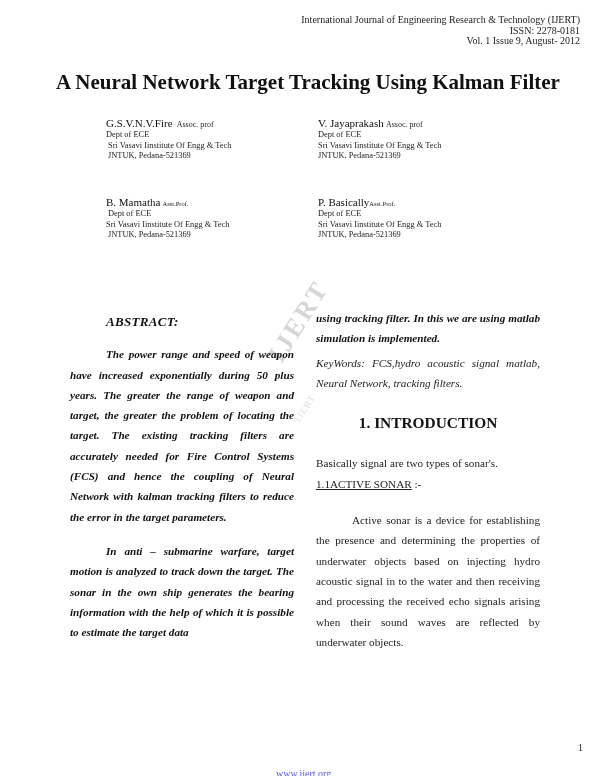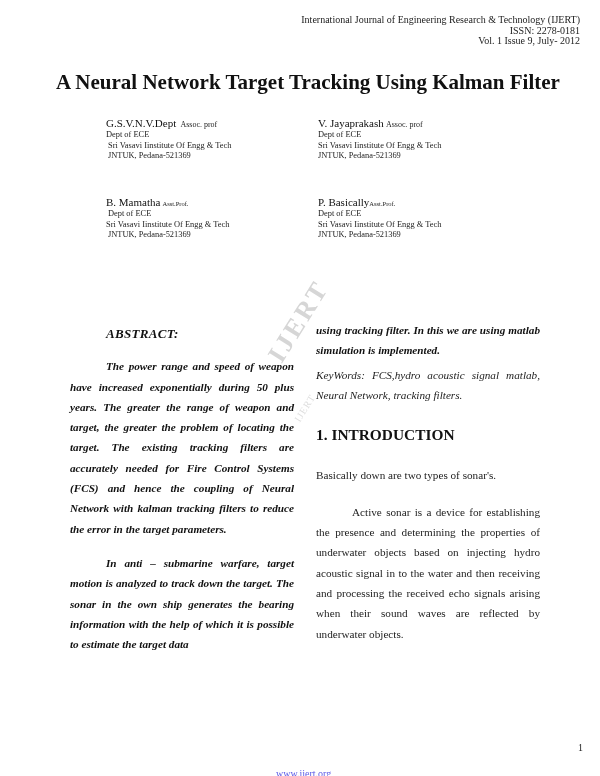--- a/index.html
+++ b/index.html
@@ -51,21 +51,21 @@
     .author .role {
       font-size: 8px;
     }
     .author .role.small {
       font-size: 6.5px;
     }
     .author .ind { padding-left: 2px; }
 
     .col {
       position: absolute;
-      top: 320px;
+      top: 308px;
       width: 224px;
       font-size: 11.2px;
       line-height: 20.3px;
       text-align: justify;
     }
     .col-left { left: 70px; }
     .col-right { left: 316px; }
 
     .abstract-head {
       font-weight: bold;
@@ -88,21 +88,21 @@
 
     .keywords {
       font-style: italic;
       margin-top: 4px;
       color: #222;
       text-align: justify;
     }
     .intro-head {
       font-weight: bold;
       font-size: 15.4px;
-      text-align: left;
+      text-align: center;
       margin: 20px 0 20px 0;
       color: #111;
     }
     .plain {
       color: #222;
       text-align: justify;
     }
     .subhead {
       text-decoration: underline;
       color: #222;
@@ -154,27 +154,27 @@
       color: #222;
     }
     .col, .paper-title, .author, .journal-header { z-index: 1; }
   </style>
 </head>
 <body>
 
 <div class="journal-header">
   <div>International Journal of Engineering Research &amp; Technology (IJERT)</div>
   <div>ISSN: 2278-0181</div>
-  <div>Vol. 1 Issue 9, July- 2012</div>
+  <div>Vol. 1 Issue 9, August- 2012</div>
 </div>
 
 <h1 class="paper-title">A Neural Network Target Tracking Using Kalman  Filter</h1>
 
 <div class="author" style="left:106px; top:117px;">
-  <div><span class="name">G.S.V.N.V.Dept</span>&nbsp;&nbsp;<span class="role">Assoc. prof</span></div>
+  <div><span class="name">G.S.V.N.V.Fire</span>&nbsp;&nbsp;<span class="role">Assoc. prof</span></div>
   <div>Dept of ECE</div>
   <div class="ind">Sri Vasavi Iinstitute Of  Engg &amp; Tech</div>
   <div class="ind">JNTUK, Pedana-521369</div>
 </div>
 
 <div class="author" style="left:318px; top:117px;">
   <div><span class="name">V. Jayaprakash</span>&nbsp;<span class="role">Assoc. prof</span></div>
   <div>Dept of  ECE</div>
   <div>Sri Vasavi Iinstitute Of  Engg &amp; Tech</div>
   <div>JNTUK, Pedana-521369</div>
@@ -200,18 +200,21 @@
 <div class="col col-left">
   <div class="abstract-head">ABSTRACT:</div>
   <p class="para bi">The power range and speed of weapon have increased exponentially during 50 plus years. The greater the range of weapon and target, the greater the problem of locating the target. The existing tracking filters are accurately needed for Fire Control Systems (FCS) and hence the coupling of Neural Network with kalman tracking filters to reduce the error in the target parameters.</p>
   <p class="para bi">In anti – submarine warfare, target motion is analyzed to track down the target. The sonar in the own ship generates the bearing information with the help of which it is possible to estimate the target data</p>
 </div>
 
 <div class="col col-right">
   <p class="bi" style="margin:0; text-align:justify; text-align-last:left;">using tracking filter. In this we are using matlab simulation is implemented.</p>
   <div class="keywords">KeyWords:  FCS,hydro  acoustic  signal matlab, Neural Network, tracking filters.</div>
   <div class="intro-head">1. INTRODUCTION</div>
-  <div class="plain">Basically down are two types of sonar's.</div>
+  <div class="plain">Basically signal are two types of sonar's.</div>
+  <div>
+    <span class="subhead">1.1ACTIVE SONAR</span><span> :-</span>
+  </div>
   <p class="active-para">Active sonar is a device for establishing the presence and determining the properties of underwater objects based on injecting hydro acoustic signal in to the water and then receiving and processing the received echo signals arising when their sound waves are reflected by underwater objects.</p>
 </div>
 
 <a class="footer-url">www.ijert.org</a>
 <div class="page-num">1</div>
 
 </body></html>

